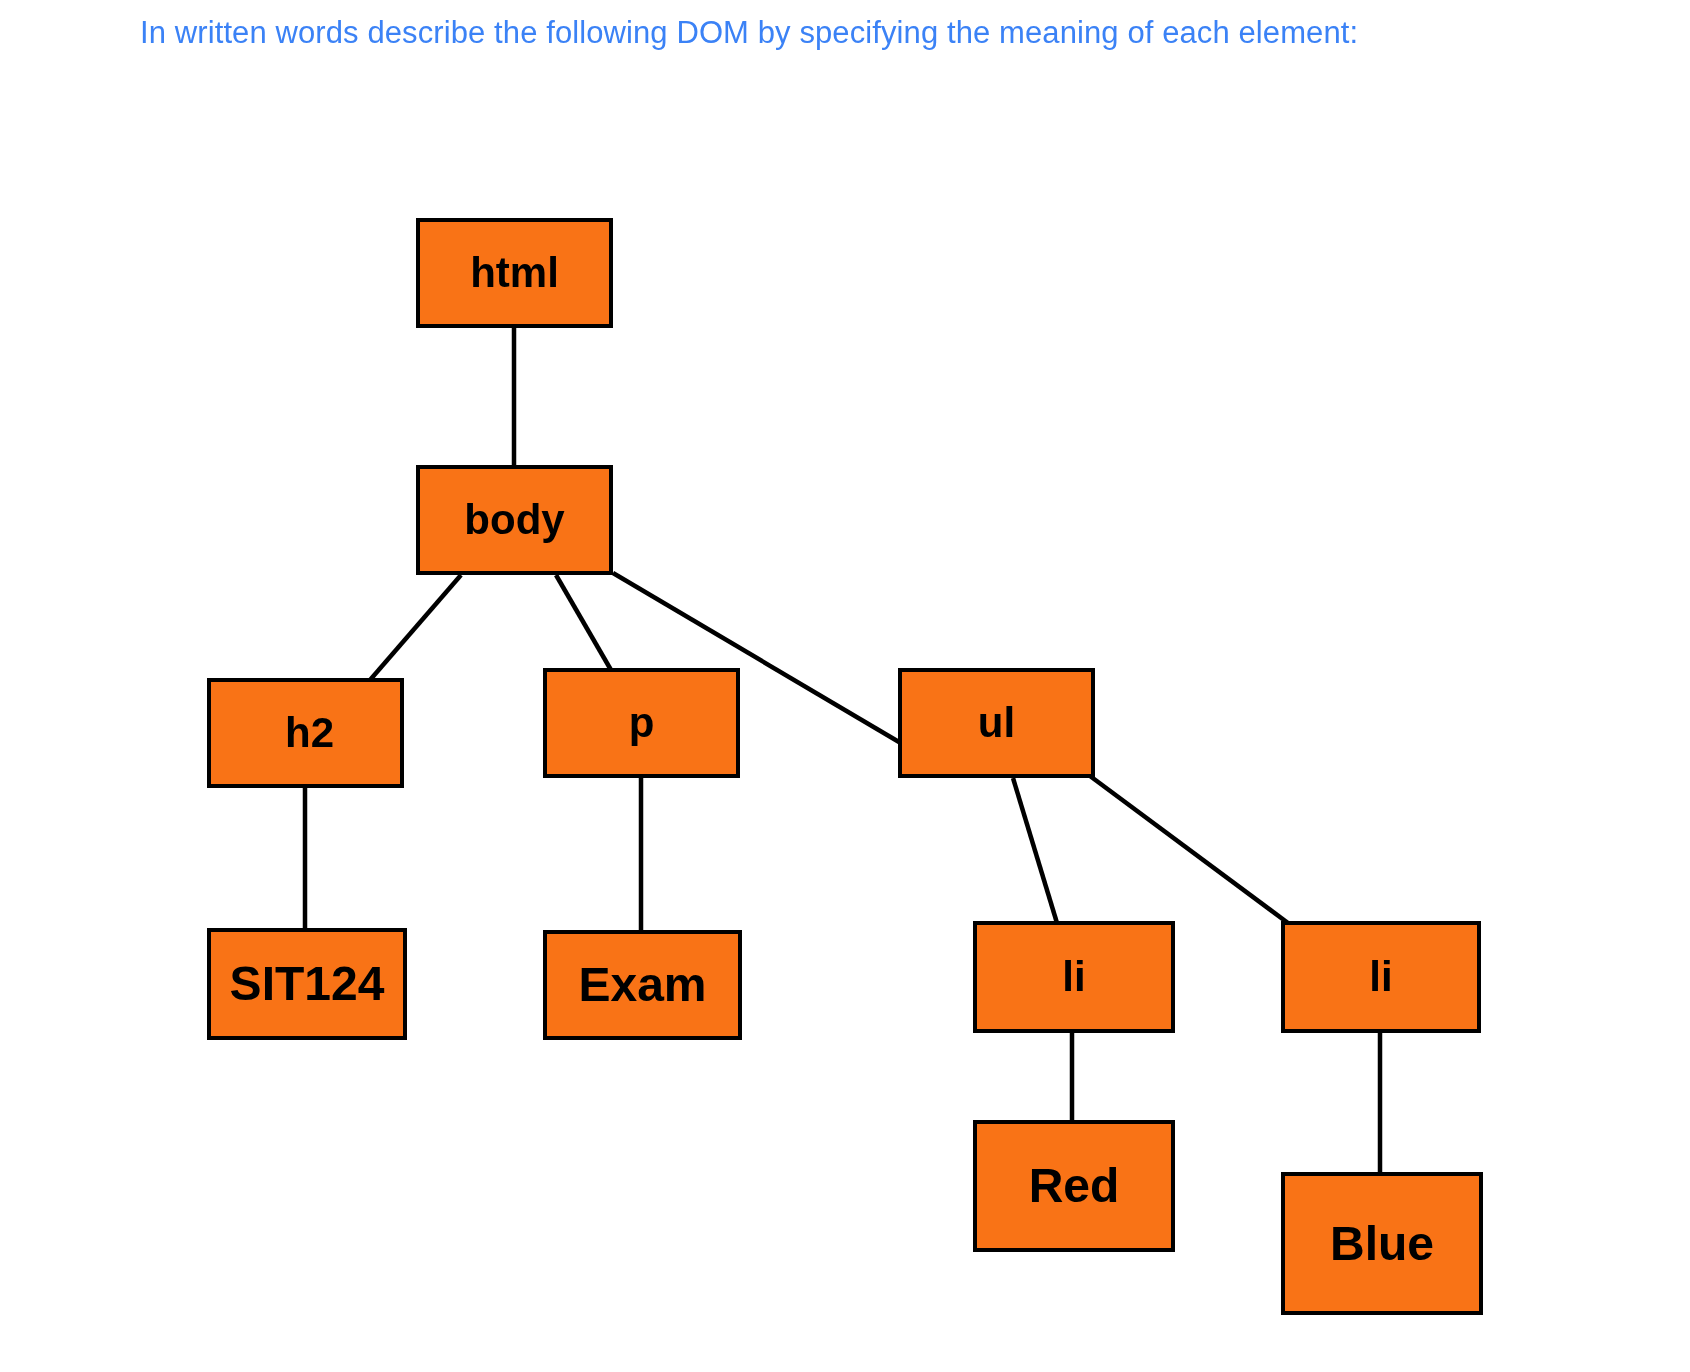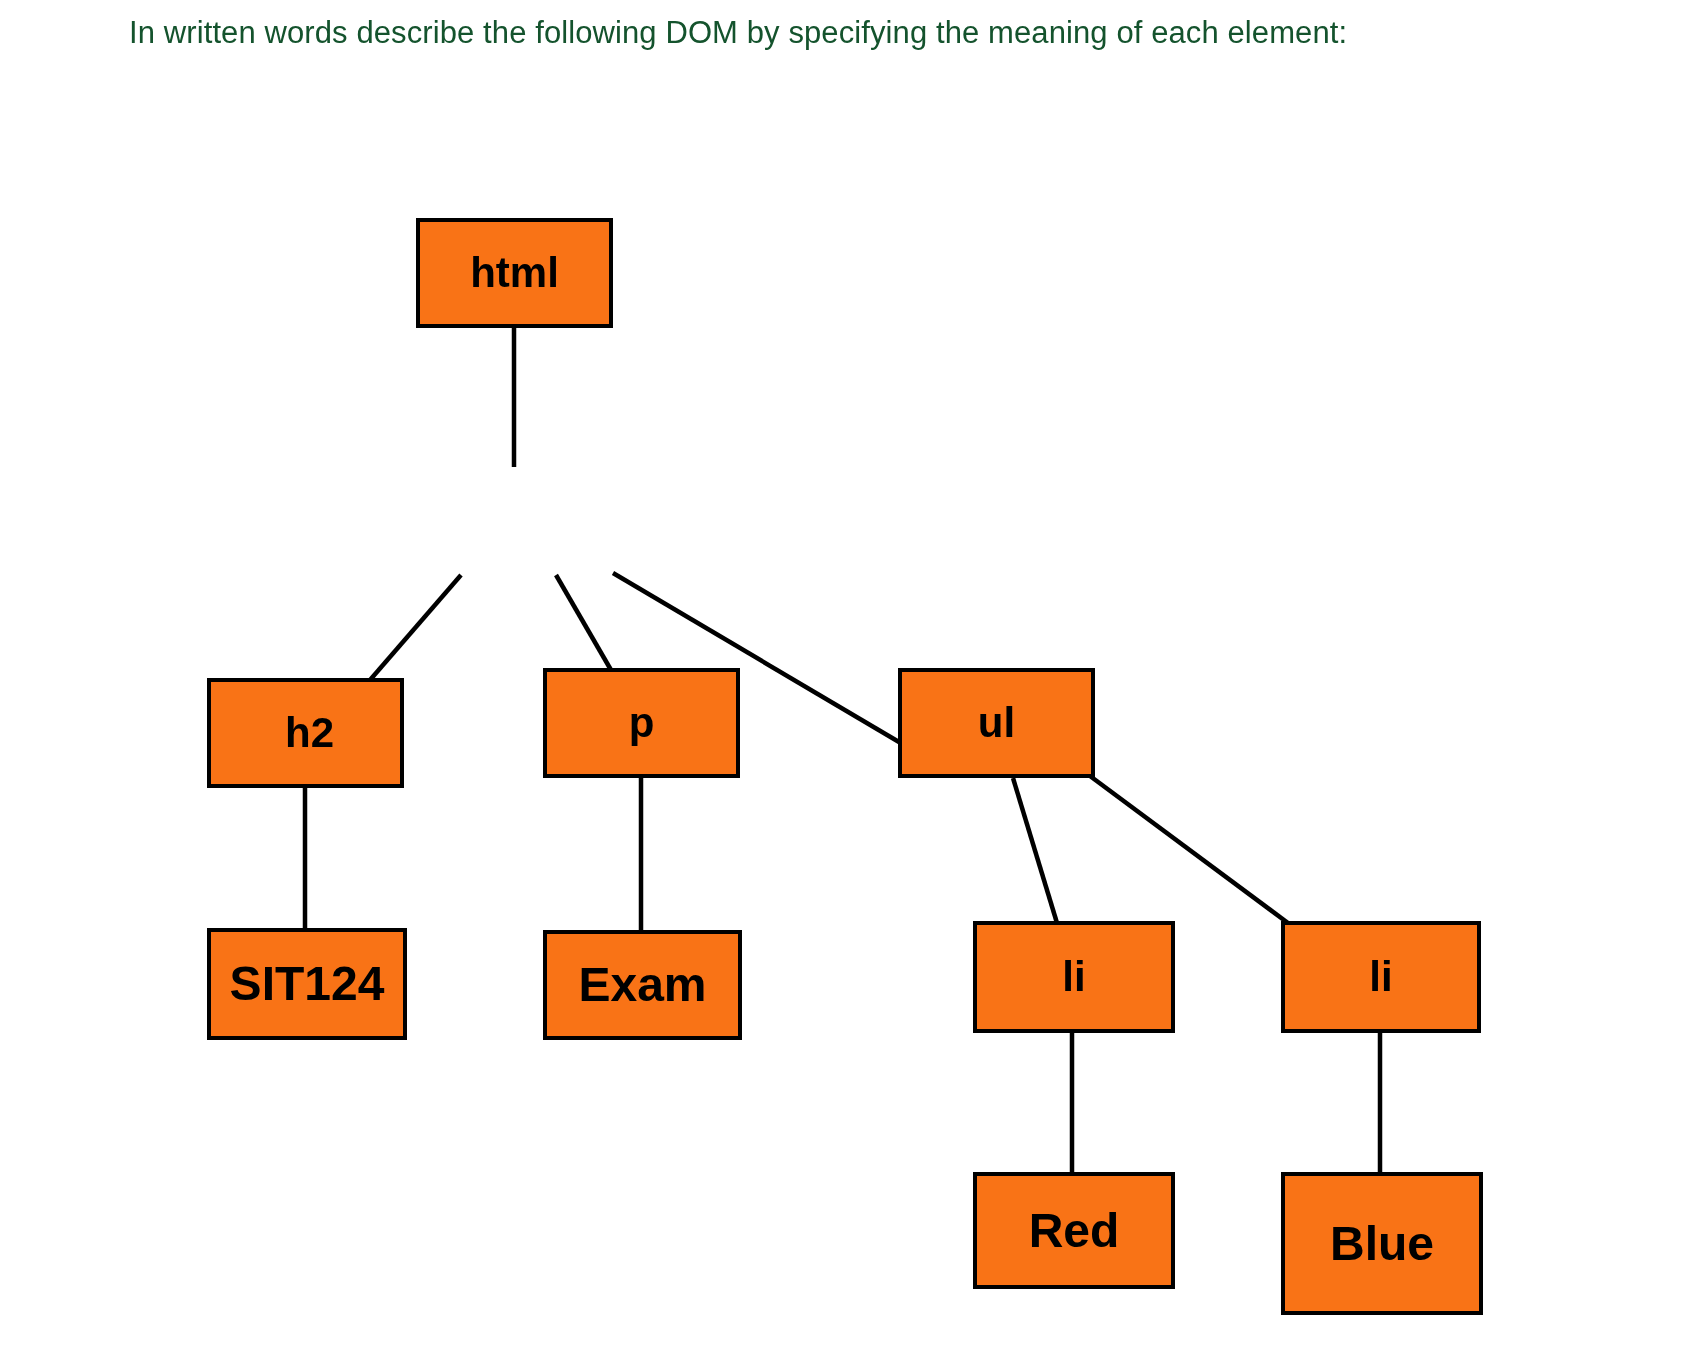--- a/index.html
+++ b/index.html
@@ -11,26 +11,26 @@
     width: 1690px;
     height: 1372px;
     position: relative;
     font-family: "Liberation Sans", sans-serif;
     color: #1a1a1a;
     overflow: hidden;
   }
 
   #question {
     position: absolute;
-    left: 129px;
+    left: 140px;
     top: 10px;
     width: 1290px;
     font-size: 31px;
     line-height: 1.48;
-    color: #14532d;
+    color: #3b82f6;
     letter-spacing: 0.1px;
   }
 
   #diagram {
     position: absolute;
     left: 0;
     top: 0;
     width: 1690px;
     height: 1372px;
   }
@@ -65,21 +65,21 @@
   
   #node-html  { left: 416px; top: 218px;  width: 197px; height: 110px; }
   #node-body  { left: 416px; top: 465px;  width: 197px; height: 110px; }
   #node-h2    { left: 207px; top: 678px;  width: 197px; height: 110px; padding-left: 8px; }
   #node-sit124{ left: 207px; top: 928px;  width: 200px; height: 112px; }
   #node-p     { left: 543px; top: 668px;  width: 197px; height: 110px; }
   #node-exam  { left: 543px; top: 930px;  width: 199px; height: 110px; }
   #node-ul    { left: 898px; top: 668px;  width: 197px; height: 110px; }
   #node-li-1  { left: 973px; top: 921px;  width: 202px; height: 112px; }
   #node-li-2  { left: 1281px; top: 921px; width: 200px; height: 112px; }
-  #node-red   { left: 973px; top: 1172px; width: 202px; height: 117px; }
+  #node-red   { left: 973px; top: 1120px; width: 202px; height: 132px; }
   #node-blue  { left: 1281px; top: 1172px;width: 202px; height: 143px; }
 </style>
 </head>
 <body>
 
 <div id="question">In written words describe the following DOM by specifying the meaning of each element:</div>
 
 <div id="diagram">
 
   <svg id="edge-layer" viewBox="0 0 1690 1372" xmlns="http://www.w3.org/2000/svg">
@@ -94,20 +94,23 @@
       <line x1="1090" y1="776" x2="1288" y2="923"></line>
       <line x1="1072" y1="1033" x2="1072" y2="1174"></line>
       <line x1="1380" y1="1033" x2="1380" y2="1174"></line>
     </g>
   </svg>
 
   <div class="node" id="node-html">
     <span class="node-label lbl-lg">html</span>
   </div>
 
+  <div class="node" id="node-body">
+    <span class="node-label lbl-lg">body</span>
+  </div>
 
   <div class="node" id="node-h2">
     <span class="node-label lbl-lg">h2</span>
   </div>
 
   <div class="node" id="node-p">
     <span class="node-label lbl-lg">p</span>
   </div>
 
   <div class="node" id="node-ul">

